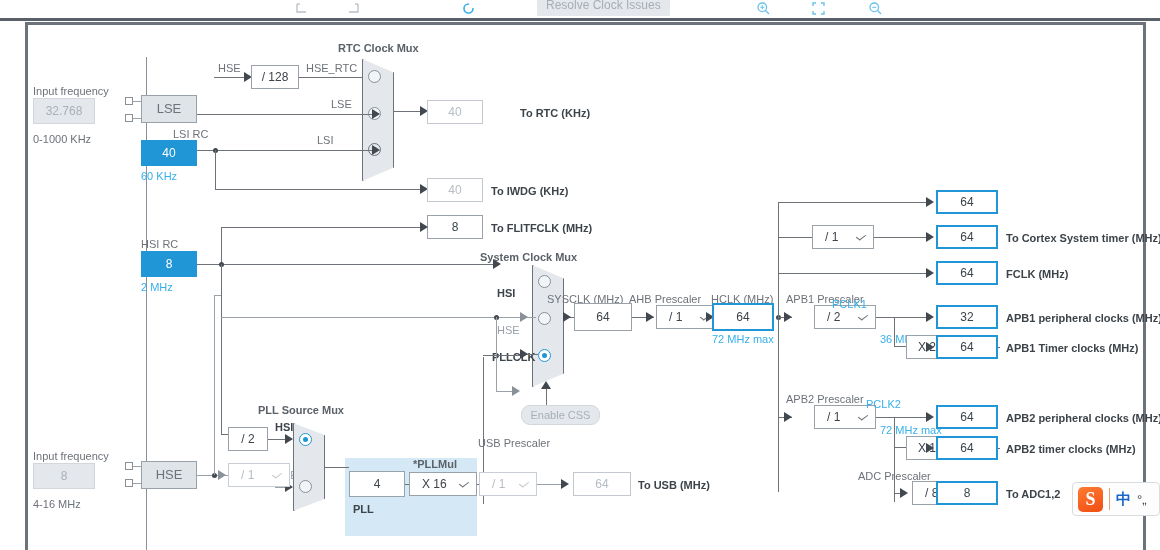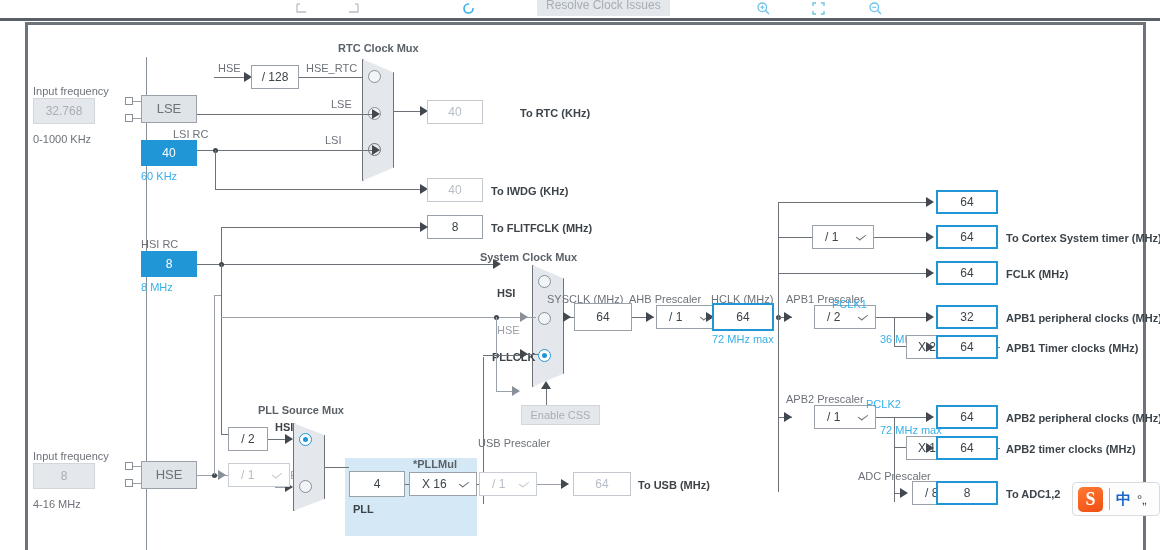--- a/index.html
+++ b/index.html
@@ -244,21 +244,21 @@
     <div class="mux" style="left:334px; top:34px; width:32px; height:122px;
         clip-path: polygon(0 0, 100% 11%, 100% 89%, 0 100%);"></div>
     <div class="radio" style="left:340px; top:45px;"></div>
     <div class="radio" style="left:340px; top:82px;"></div>
     <div class="radio grey-on" style="left:340px; top:118px;"></div>
 
     <div class="lbl" style="left:303px; top:73px;">LSE</div>
     <div class="h" style="left:169px; top:89px; width:178px;"></div>
     <div class="arw" style="left:344px; top:84px;"></div>
 
-    <div class="lbl" style="left:297px; top:109px;">LSI</div>
+    <div class="lbl" style="left:289px; top:109px;">LSI</div>
     <div class="h" style="left:169px; top:125px; width:178px;"></div>
     <div class="arw" style="left:344px; top:120px;"></div>
     <div class="dot" style="left:185px; top:123px;"></div>
     <div class="v" style="left:187px; top:125px; height:40px;"></div>
     <div class="h" style="left:187px; top:164px; width:208px;"></div>
     <div class="arw" style="left:392px; top:159px;"></div>
 
     <div class="h" style="left:366px; top:86px; width:29px;"></div>
     <div class="arw" style="left:392px; top:81px;"></div>
 
@@ -270,21 +270,21 @@
 
     <div class="box" style="left:399px; top:190px; width:56px;">8</div>
     <div class="lbl dark" style="left:463px; top:197px;">To FLITFCLK (MHz)</div>
 
     <div class="v" style="left:193px; top:203px; height:53px;"></div>
     <div class="h" style="left:193px; top:202px; width:202px;"></div>
     <div class="arw" style="left:392px; top:197px;"></div>
 
     <div class="lbl" style="left:113px; top:213px;">HSI RC</div>
     <div class="box sel" style="left:113px; top:226px; width:56px; height:26px; line-height:24px;">8</div>
-    <div class="lbl blue" style="left:113px; top:256px;">8 MHz</div>
+    <div class="lbl blue" style="left:113px; top:256px;">2 MHz</div>
 
     <div class="h" style="left:169px; top:239px; width:299px;"></div>
     <div class="arw" style="left:465px; top:234px;"></div>
     <div class="dot" style="left:191px; top:237px;"></div>
     <div class="v" style="left:193px; top:239px; height:171px;"></div>
     <div class="h" style="left:193px; top:409px; width:25px;"></div>
     <div class="v" style="left:218px; top:409px; height:6px;"></div>
 
     <div class="lbl title" style="left:452px; top:226px;">System Clock Mux</div>
     <div class="mux" style="left:504px; top:240px; width:32px; height:122px;
@@ -303,21 +303,21 @@
     <div class="v pale" style="left:468px; top:292px; height:75px;"></div>
     <div class="h pale" style="left:468px; top:366px; width:18px;"></div>
     <div class="arw" style="left:484px; top:361px; border-left-color:#8a9097;"></div>
 
     <div class="h" style="left:492px; top:329px; width:18px;"></div>
     <div class="arw" style="left:492px; top:324px;"></div>
     <div class="v" style="left:455px; top:332px; height:147px;"></div>
     <div class="h" style="left:455px; top:478px; width:0px;"></div>
     <div class="h" style="left:455px; top:330px; width:37px;"></div>
 
-    <div class="box readonly-grey" style="left:493px; top:380px; width:79px; height:20px; line-height:18px; font-size:11px;">Enable CSS</div>
+    <div class="box readonly-grey" style="left:493px; top:380px; width:79px; height:20px; line-height:18px; font-size:11px;border-radius:9px;">Enable CSS</div>
     <div class="v" style="left:518px; top:362px; height:18px;"></div>
     <div class="arw" style="left:514px; top:355px; transform: rotate(-90deg);"></div>
 
     <div class="h" style="left:536px; top:292px; width:14px;"></div>
     <div class="arw" style="left:535px; top:287px;"></div>
     <div class="lbl" style="left:519px; top:268px;">SYSCLK (MHz)</div>
     <div class="box" style="left:546px; top:278px; width:58px; height:28px; line-height:26px;">64</div>
 
     <div class="h" style="left:604px; top:292px; width:22px;"></div>
     <div class="arw" style="left:618px; top:287px;"></div>

